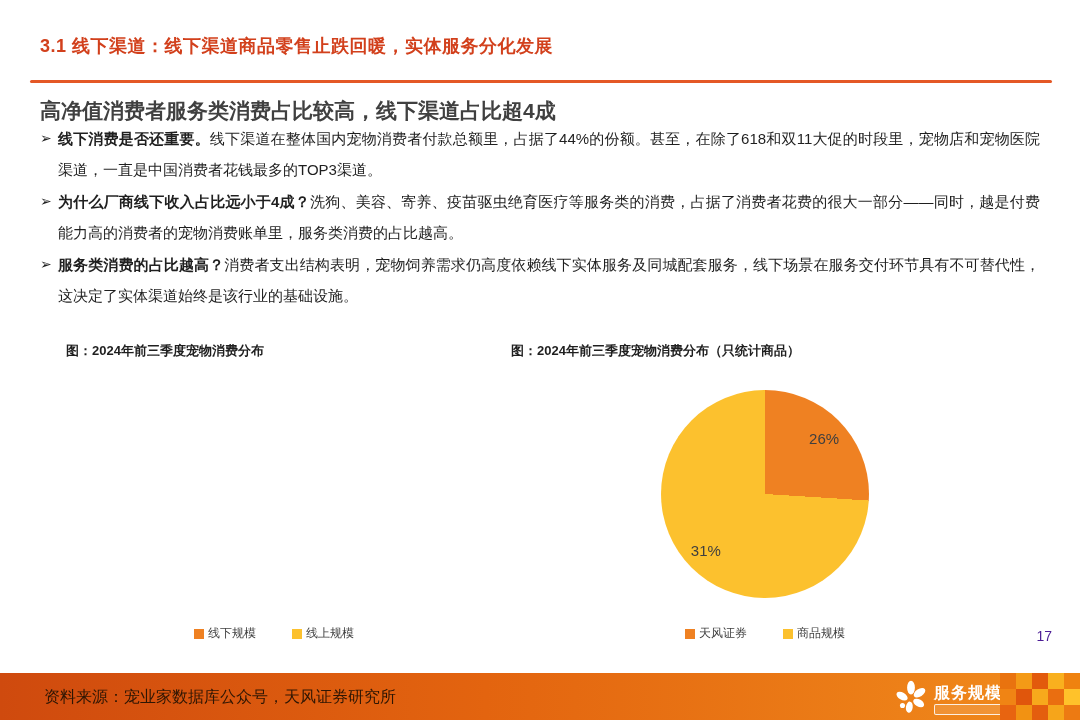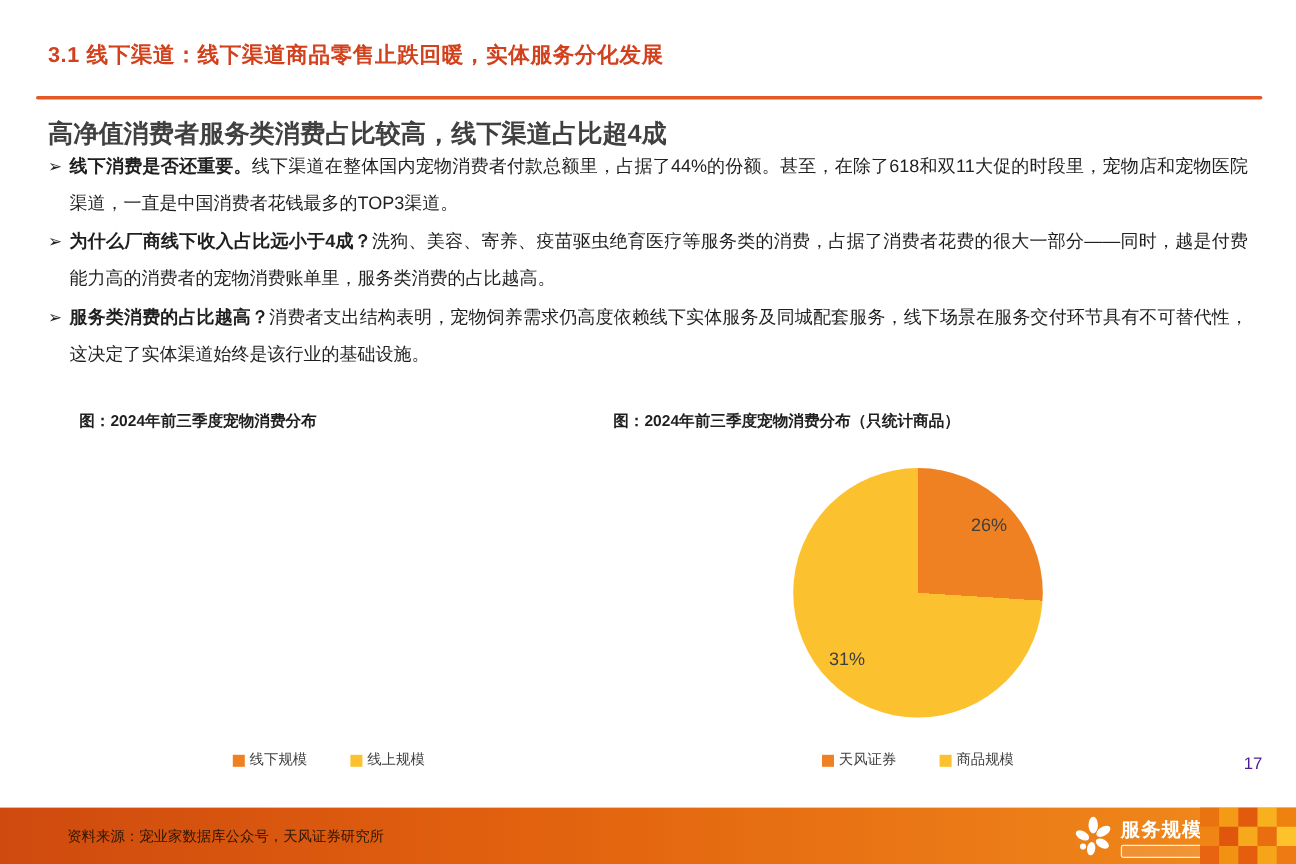--- a/index.html
+++ b/index.html
@@ -31,22 +31,22 @@
   .pie-label{position:absolute;font-size:15px;color:#3F3F3F;transform:translate(-50%,-50%);white-space:nowrap;}
   .legend{position:absolute;top:283px;display:flex;gap:36px;transform:translateX(-50%);}
   .legend-item{display:flex;align-items:center;gap:4px;font-size:12px;color:#3F3F3F;white-space:nowrap;}
   .swatch{width:10px;height:10px;display:inline-block;}
 
   .page-number{position:absolute;right:28px;top:628px;font-size:14px;color:#4c1d95;}
 
   
   .footer{position:absolute;left:0;right:0;bottom:0;height:47px;
           background:linear-gradient(90deg,#CF4A0E 0%,#E3640F 45%,#F18C1C 100%);}
-  .source{position:absolute;left:56px;top:50%;transform:translateY(-50%);
-          font-size:12px;color:#2E1604;}
+  .source{position:absolute;left:44px;top:50%;transform:translateY(-50%);
+          font-size:16px;color:#2E1604;}
   .brand{position:absolute;right:78px;top:6px;display:flex;align-items:center;gap:6px;}
   .brand-texts{display:flex;flex-direction:column;}
   .brand-name{font-size:16px;font-weight:bold;color:#ffffff;letter-spacing:1px;line-height:18px;}
   .brand-slogan{margin-top:2px;width:66px;height:9px;border:1px solid rgba(255,255,255,0.85);
                 border-radius:2px;background:rgba(255,255,255,0.12);}
   .mosaic{position:absolute;right:0;top:0;width:80px;height:47px;}
   .mosaic div{position:absolute;width:16px;height:16px;}
 
   .m1{left:0;top:0;background:#E9730F;}   .m2{left:16px;top:0;background:#F49A16;}
   .m3{left:32px;top:0;background:#E25A0C;}.m4{left:48px;top:0;background:#F9B01E;}

